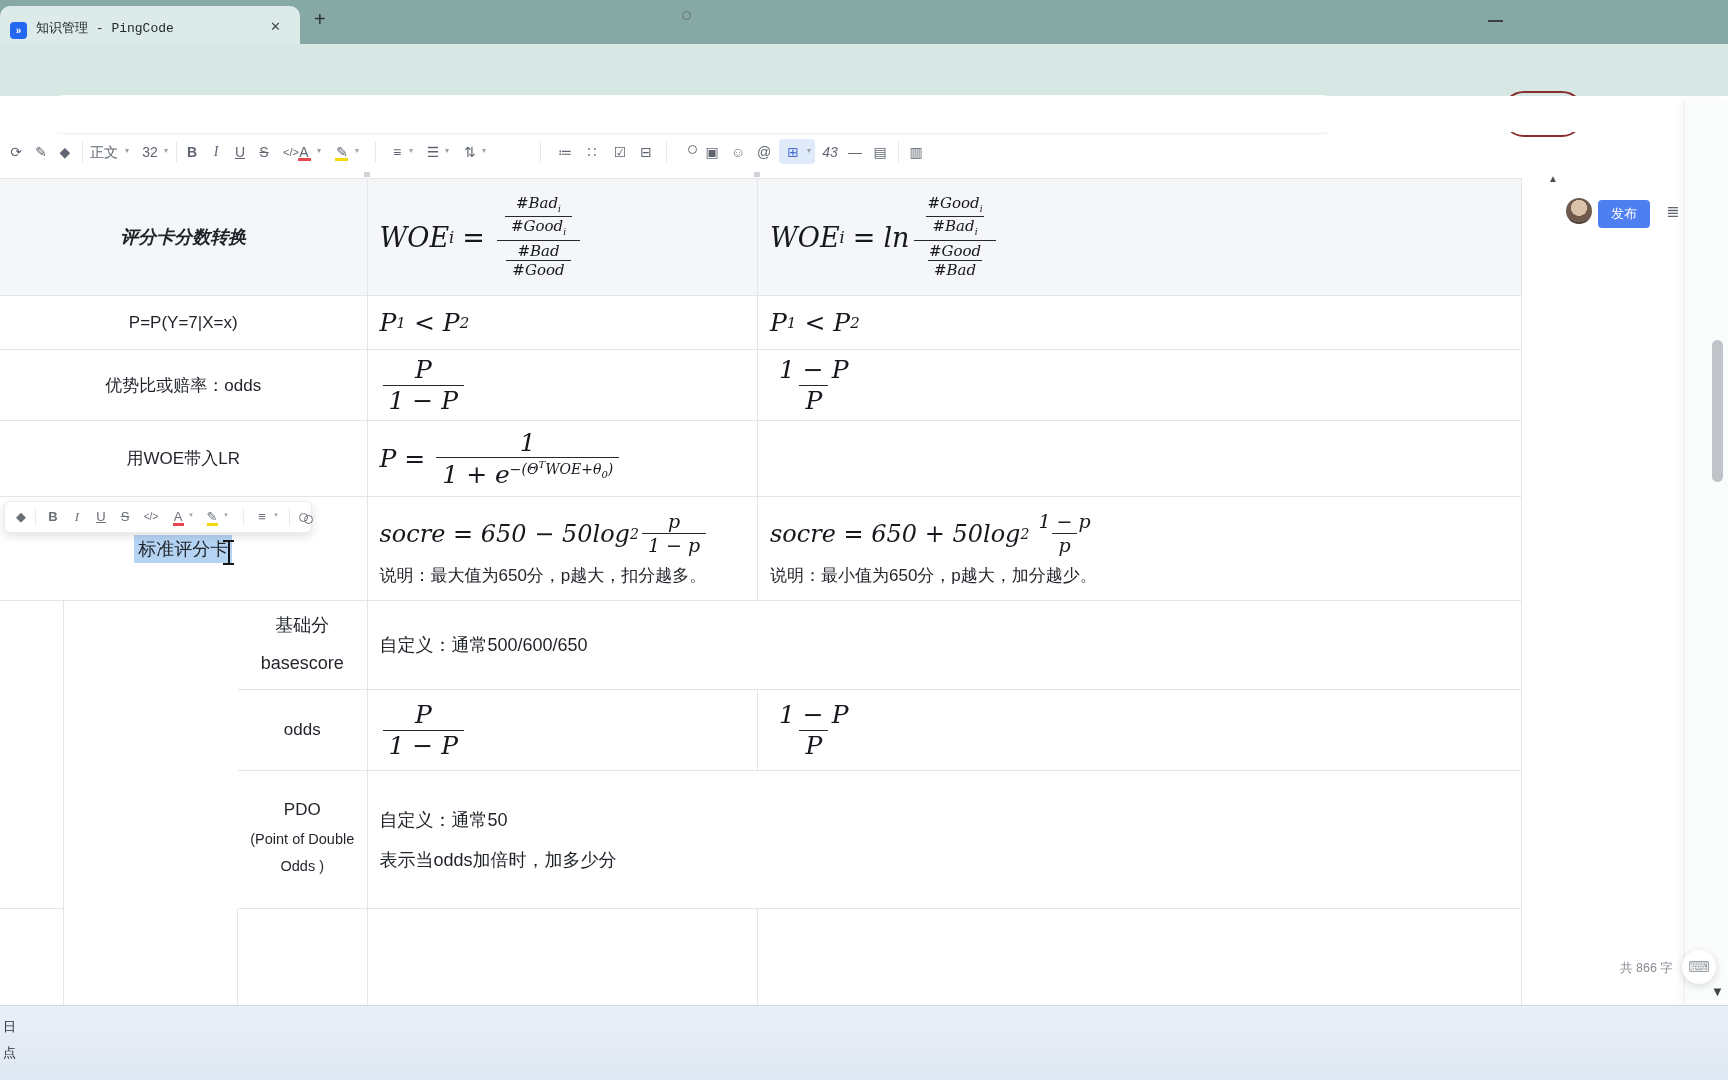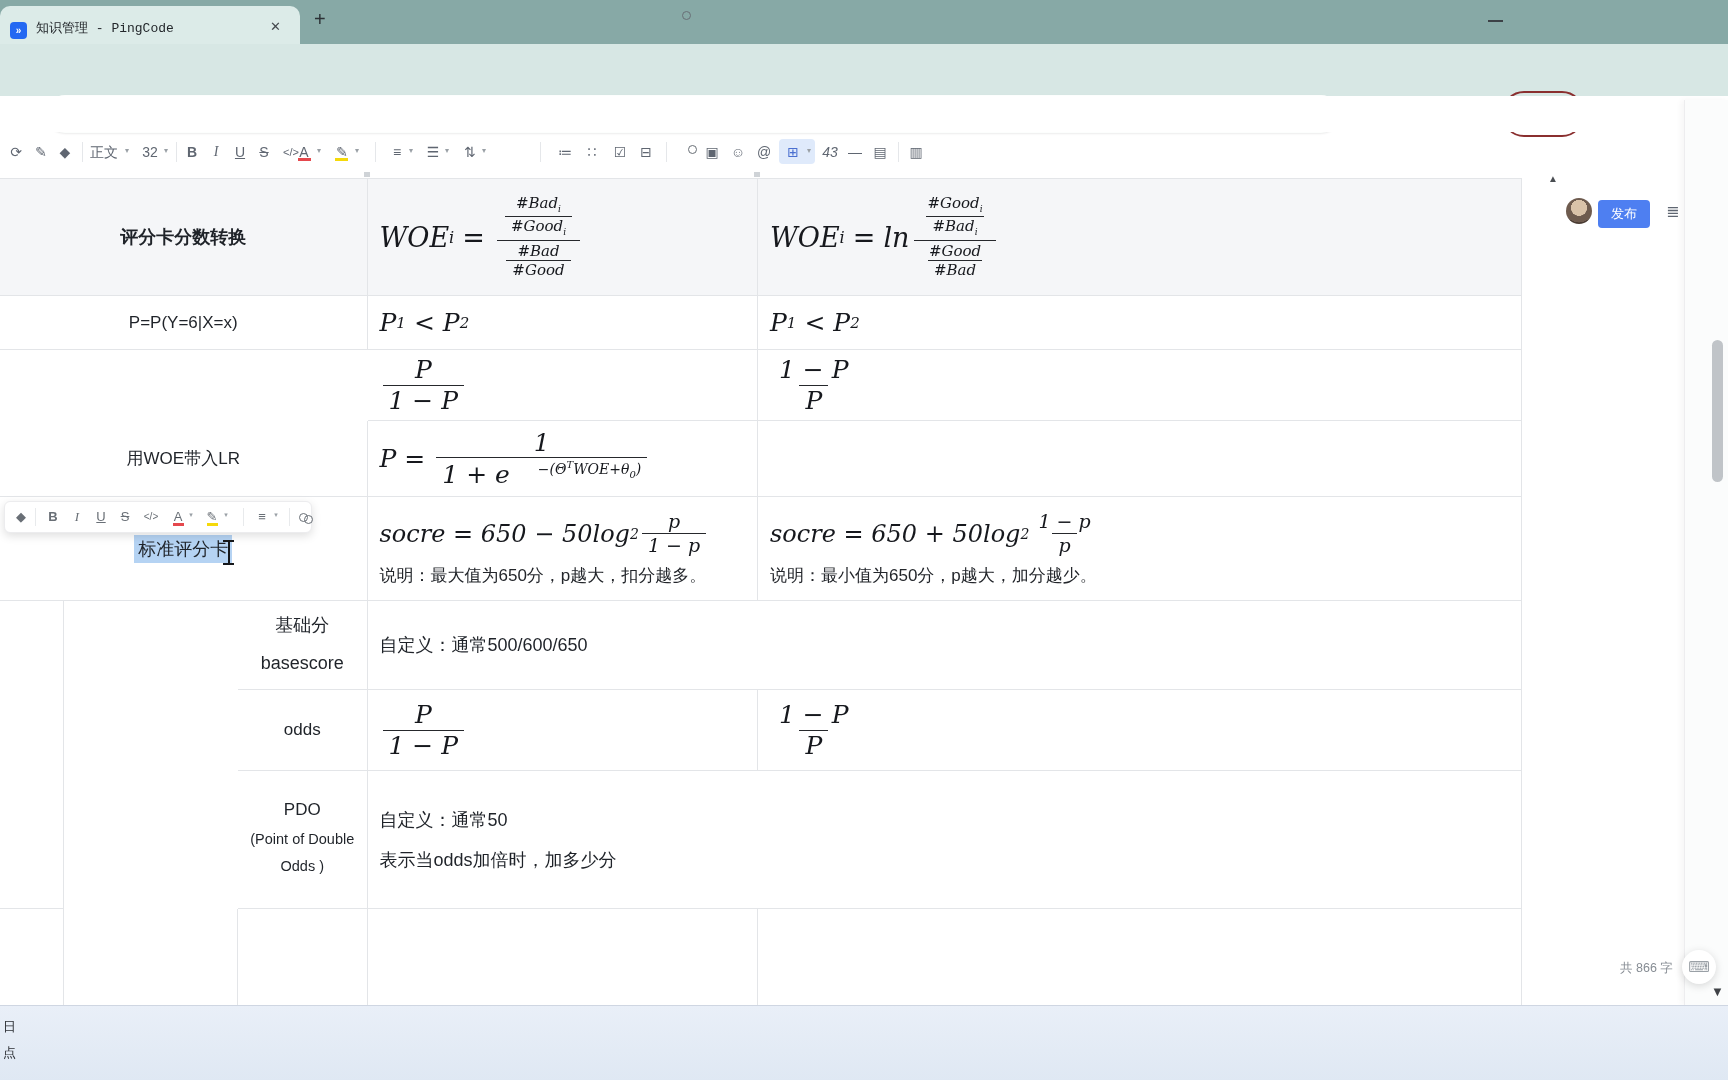--- a/index.html
+++ b/index.html
@@ -73,21 +73,21 @@
   .frac{display:inline-flex;flex-direction:column;align-items:center;vertical-align:middle;margin:0 3px;}
   .frac>.num,.frac>.den{padding:1px 6px;line-height:1.1;text-align:center;}
   .frac>.den{border-top:1.6px solid #26282c;}
   .sfrac{font-size:15px;}
   .sfrac>.den{border-top:1.2px solid #26282c;}
   .woe{font-size:27px;}
   .eqs{margin:0 8px;}
   .pc{font-size:25px;}
   .ofrac{font-size:25px;}
   .lr{font-size:25px;}
-  .exp{font-size:14px;margin-left:28px;}
+  .exp{font-size:14px;}
   .exp sup{font-size:10px;}
   .exp sub{font-size:10px;}
   .sc{font-size:24px;}
   .sc .lb{font-size:14px;}
   .scf{font-size:19px;}
   
   .mini{left:4px;top:501px;width:306px;height:30px;background:#fff;border:1px solid #ececee;border-radius:6px;
         box-shadow:0 3px 10px rgba(0,0,0,.13);z-index:50;}
   .mi{position:absolute;top:4px;height:22px;line-height:22px;font-size:13px;color:#696f76;transform:translateX(-50%);}
   .mid{position:absolute;top:6px;width:1px;height:18px;background:#e8eaec;}
@@ -243,21 +243,21 @@
   <span class="tbi" style="left:855px;">—</span>
   <span class="tbi" style="left:880px;">▤</span>
   <span class="tbd" style="left:898px;"></span>
   <span class="tbi" style="left:916px;">▥</span>
 </div>
 <div class="abs coldot" style="left:364px;"></div>
 <div class="abs coldot" style="left:754px;"></div>
 
 <div class="abs tbl">
 
-  <div class="c hd lcell" style="grid-area:1/1/2/4;font-size:18px;font-weight:600;">评分卡分数转换</div>
+  <div class="c hd lcell" style="grid-area:1/1/2/4;font-size:18px;font-weight:600;font-style:italic;">评分卡分数转换</div>
   <div class="c hd fcell" style="grid-area:1/4/2/5;">
     <div class="math woe">
       <span>WOE</span>
         <sub>i</sub>
       <span class="eqs">=</span>
       <span class="frac">
           <span class="num"><span class="frac sfrac">
               <span class="num"><span>#Bad</span><sub>i</sub></span>
               <span class="den"><span>#Good</span><sub>i</sub></span>
             </span></span>
@@ -280,40 +280,41 @@
               <span class="den"><span>#Bad</span><sub>i</sub></span>
             </span></span>
           <span class="den"><span class="frac sfrac">
               <span class="num">#Good</span>
               <span class="den">#Bad</span>
             </span></span>
         </span>
     </div>
   </div>
 
-  <div class="c lcell" style="grid-area:2/1/3/4;">P=P(Y=6|X=x)</div>
+  <div class="c lcell" style="grid-area:2/1/3/4;">P=P(Y=7|X=x)</div>
   <div class="c fcell" style="grid-area:2/4/3/5;">
     <div class="math pc">
         <span>P</span>
         <sub>1</sub>
         <span class="eqs">&lt;</span>
         <span>P</span>
         <sub>2</sub>
       </div>
   </div>
   <div class="c fcell" style="grid-area:2/5/3/6;">
     <div class="math pc">
         <span>P</span>
         <sub>1</sub>
         <span class="eqs">&lt;</span>
         <span>P</span>
         <sub>2</sub>
       </div>
   </div>
 
+  <div class="c lcell" style="grid-area:3/1/4/4;">优势比或赔率：odds</div>
   <div class="c fcell" style="grid-area:3/4/4/5;">
     <div class="math ofrac">
         <span class="frac">
           <span class="num">P</span>
           <span class="den">1 − P</span>
         </span>
       </div>
   </div>
   <div class="c fcell" style="grid-area:3/5/4/6;">
     <div class="math ofrac">

